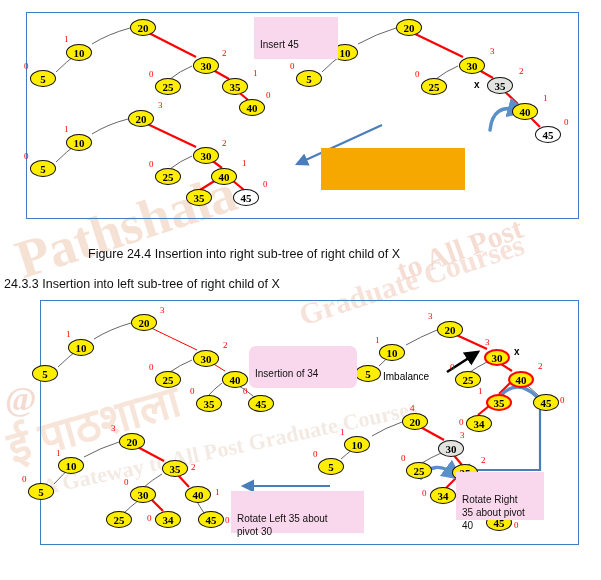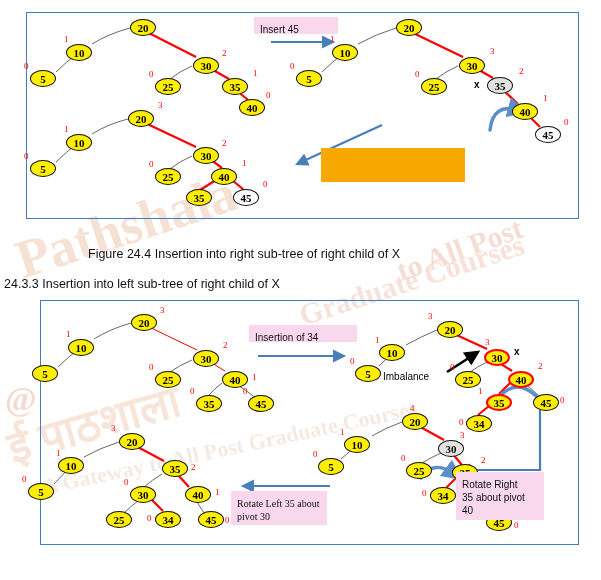--- a/index.html
+++ b/index.html
@@ -34,21 +34,21 @@
 
   
   .cap{position:absolute;font-weight:normal;color:#111;
        font-family:"Liberation Sans", sans-serif;}
   #cap1{left:88px;top:247px;font-size:12.5px;}
   #cap2{left:4px;top:277px;font-size:12.5px;}
   #cap3{left:113px;top:556px;font-size:12.5px;}
 
   
   .box{position:absolute;font-size:10px;line-height:13px;color:#111;
-       padding:6px 6px;box-sizing:border-box;}
+       padding:21px 6px;box-sizing:border-box;}
   .box.pink{background:#f9d8ee;}
   .box.orange{background:#f7a800;font-weight:bold;}
   .box.orange2{background:#f6a800;}
 
   
   svg.layer{position:absolute;left:0;top:0;width:601px;height:580px;overflow:visible;}
   .ed{stroke:#555;stroke-width:.9;fill:none;}
   .ed-red{stroke:#ff0000;stroke-width:2.2;fill:none;}
   .ed-redthin{stroke:#ff0000;stroke-width:1;fill:none;}
   .arr-blue{stroke:#4a7ebb;stroke-width:2.2;fill:none;}
@@ -293,24 +293,24 @@
   <div class="node" style="left:130px;top:486px;">30</div>
   <div class="bf" style="left:124px;top:477px;">0</div>
   <div class="node" style="left:106px;top:511px;">25</div>
   <div class="node" style="left:155px;top:511px;">34</div>
   <div class="bf" style="left:147px;top:513px;">0</div>
   <div class="node" style="left:185px;top:486px;">40</div>
   <div class="bf" style="left:215px;top:487px;">1</div>
   <div class="node" style="left:198px;top:511px;">45</div>
   <div class="bf" style="left:225px;top:515px;">0</div>
 
-  <div class="box pink" style="left:249px;top:325px;width:108px;height:17px;">Insertion of  34</div>
+  <div class="box pink" style="left:249px;top:346px;width:108px;height:17px;border-radius:7px;">Insertion of  34</div>
   <div class="box pink" style="left:456px;top:472px;width:88px;height:48px;">
     <div>Rotate Right</div>
     <div>35 about pivot</div>
     <div>40</div>
   </div>
-  <div class="box pink" style="left:231px;top:491px;width:96px;height:34px;font-family:Liberation Serif, serif;">
+  <div class="box pink" style="left:231px;top:491px;width:133px;height:34px;">
     <div>Rotate Left  35 about</div>
     <div>pivot 30</div>
   </div>
 
 </div>
 
 </body></html>

